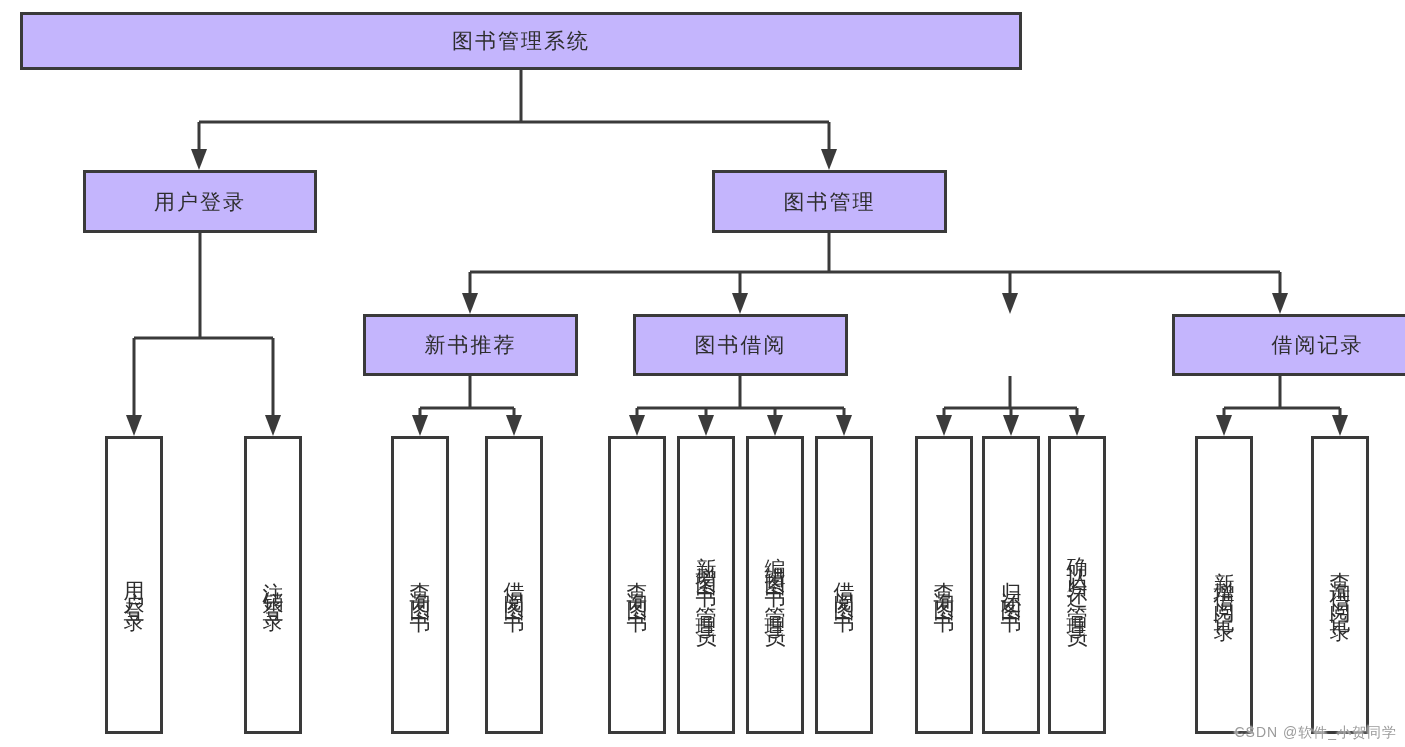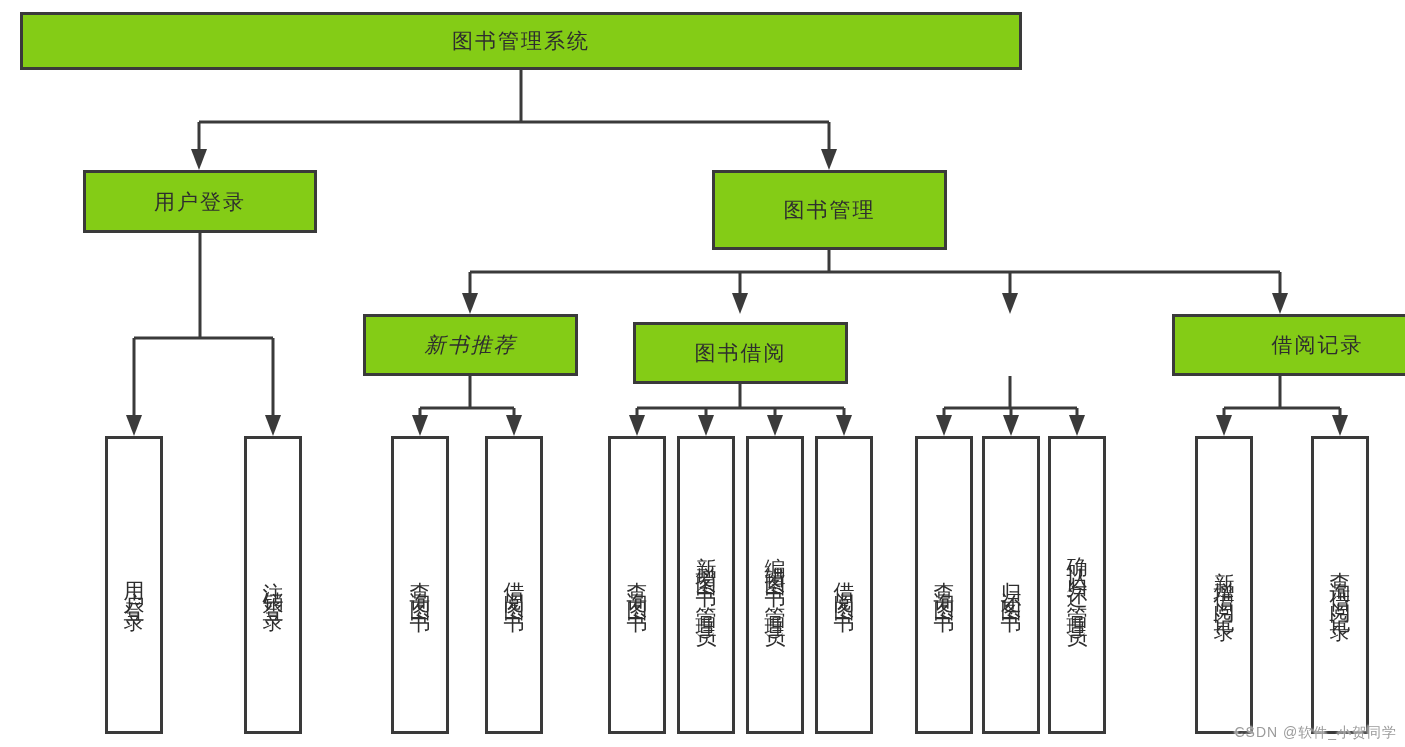--- a/index.html
+++ b/index.html
@@ -22,21 +22,21 @@
     stroke-width: 3;
     fill: none;
   }
   .connectors polygon {
     fill: var(--line, #3a3a3a);
     stroke: none;
   }
   .hbox {
     position: absolute;
     border: 3px solid var(--line, #3a3a3a);
-    background: #84cc16;
+    background: #c4b5fd;
     display: flex;
     align-items: center;
     justify-content: center;
     font-size: 21px;
     letter-spacing: 2px;
     color: var(--text, #2e2e2e);
     white-space: nowrap;
   }
   .vbox {
     position: absolute;
@@ -52,24 +52,24 @@
     text-orientation: mixed;
     font-size: 21px;
     letter-spacing: 10px;
     color: var(--text, #2e2e2e);
     white-space: nowrap;
   }
   
   .n-root            { left: 20px;   top: 12px;  width: 1002px; height: 58px; }
   
   .n-user-login      { left: 83px;   top: 170px; width: 234px;  height: 63px; }
-  .n-book-mgmt       { left: 712px;  top: 170px; width: 235px;  height: 80px; }
+  .n-book-mgmt       { left: 712px;  top: 170px; width: 235px;  height: 63px; }
   
-  .n-new-book        { left: 363px;  top: 314px; width: 215px;  height: 62px; font-style: italic; }
-  .n-book-borrow     { left: 633px;  top: 314px; width: 215px;  height: 62px; margin-top: 8px; }
+  .n-new-book        { left: 363px;  top: 314px; width: 215px;  height: 62px; }
+  .n-book-borrow     { left: 633px;  top: 314px; width: 215px;  height: 62px; }
   .n-current-borrow  { left: 903px;  top: 314px; width: 215px;  height: 62px; }
   .n-borrow-record   { left: 1172px; top: 314px; width: 247px;  height: 62px; padding-left: 44px; }
   
   .l-user-login      { left: 105px; }
   .l-logout          { left: 244px; }
   .l-query-a         { left: 391px; }
   .l-borrow-a        { left: 485px; }
   .l-query-b         { left: 608px; }
   .l-add-admin       { left: 677px; }
   .l-edit-admin      { left: 746px; }

